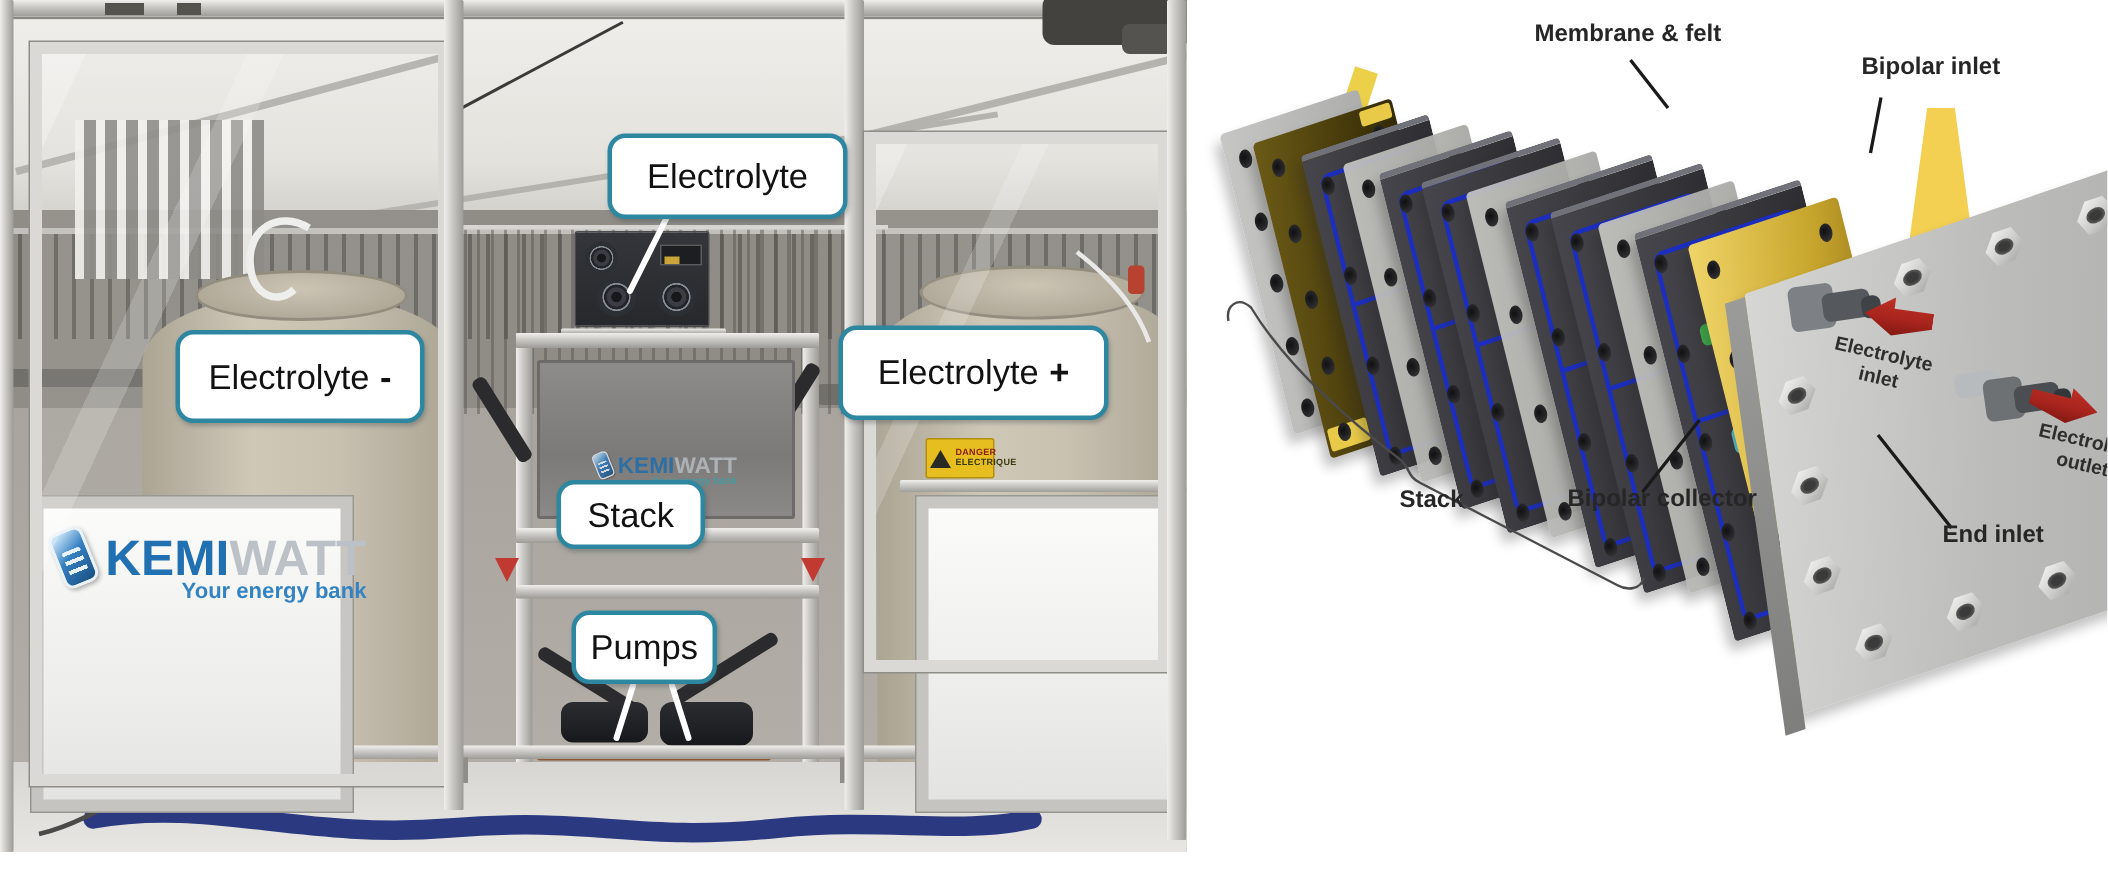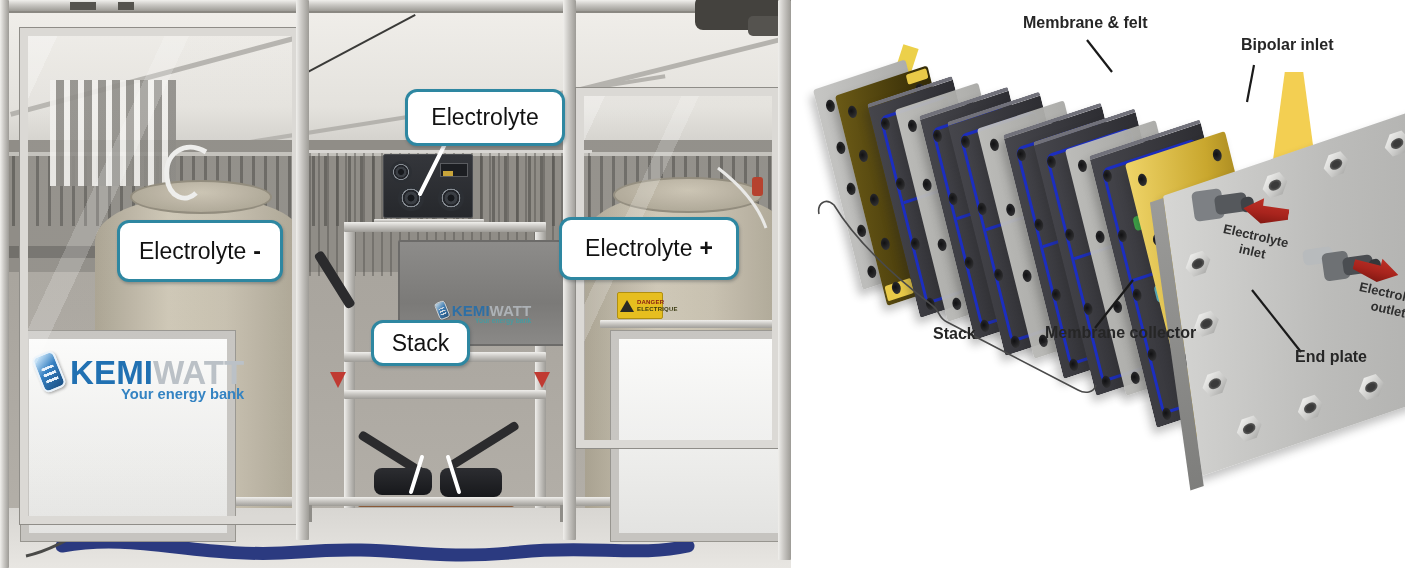--- a/index.html
+++ b/index.html
@@ -33,21 +33,21 @@
   .fan { position:absolute; border-radius:50%;
          background:radial-gradient(circle,#16181c 0 18%,#3a3e44 20% 34%,#23252a 36% 44%,#878d94 46% 50%,#2c2f34 52% 74%,#9aa0a6 76% 82%,#3c3f44 84%); }
   .alu-v { position:absolute; background:linear-gradient(90deg,#f0efec,#c9c7c3 45%,#9d9b96); border-radius:1px; }
   .alu-h { position:absolute; background:linear-gradient(180deg,#f0efec,#c9c7c3 45%,#9d9b96); border-radius:1px; }
   .doorframe { position:absolute; border:8px solid #dbd9d5; outline:1px solid #8f8d88;
          background:linear-gradient(115deg, rgba(255,255,255,.30) 0 6%, rgba(255,255,255,.05) 6% 28%,
                     rgba(255,255,255,.22) 28% 33%, rgba(255,255,255,.03) 33% 100%); }
   .panel-frame { position:absolute; background:#c6c4c0; border:1px solid #97958f; }
   .panel-face  { position:absolute; background:linear-gradient(180deg,#fbfbfa,#ebebe9 70%,#e3e3e1); }
   .stack-frame-unit { position:absolute; background:linear-gradient(180deg,#8d8c8a,#7b7a78 60%,#8a8987);
-         border:2px solid #6c6b69; border-radius:2px;margin-left:40px; }
+         border:2px solid #6c6b69; border-radius:2px; }
   .pipe { position:absolute; background:#2b2b2d; border-radius:4px; transform-origin:0 0; }
   .copper { position:absolute; border-radius:2px; }
   .funnel { position:absolute; width:0; height:0; border-left:8px solid transparent;
             border-right:8px solid transparent; border-top:16px solid #c03a32; }
   .pumpbody { position:absolute; background:linear-gradient(180deg,#2c2d31,#17181b); border-radius:8px; }
   .floor { position:absolute; left:0; top:508px; width:100%; height:60px;
            background:linear-gradient(180deg,#d8d6d2,#e8e6e2); }
   .cable { position:absolute; background:#3a3a38; height:2px; transform-origin:0 0; }
   .sticker { position:absolute; left:617px; top:292px; width:46px; height:27px; background:var(--danger-yellow);
              border-radius:2px; border:1px solid #b08f10; display:flex; align-items:center; padding:2px; z-index:8; }
@@ -234,20 +234,23 @@
       <span>Electrolyte</span>
       <span class="sign">-</span>
     </div>
     <div class="callout" style="left:559px;top:217px;width:180px;height:63px;">
       <span>Electrolyte</span>
       <span class="sign">+</span>
     </div>
     <div class="callout" style="left:371px;top:320px;width:99px;height:46px;">
       <span>Stack</span>
     </div>
+    <div class="callout" style="left:381px;top:407px;width:97px;height:49px;">
+      <span>Pumps</span>
+    </div>
   </div>
 
   <div class="diagram">
 
     <div class="abs" style="left:104px;top:46px;width:16px;height:26px;background:#ecd04a;transform:rotate(18deg);z-index:1;"></div>
 
     <div class="plate gray-end holed" style="left:18px;top:90px;width:100px;height:200px;z-index:2;">
         <span class="hole" style="left: 9px; top: 14px;"></span>
         <span class="hole" style="left: 82px; top: 14px;"></span>
         <span class="hole" style="left: 9px; top: 55.5px;"></span>
@@ -421,16 +424,16 @@
       <path d="M292 40 L317 72" stroke="#1a1a1a" stroke-width="2.2"></path>
       <path d="M459 65 L452 102" stroke="#1a1a1a" stroke-width="2.2"></path>
       <path d="M300 328 L338 280" stroke="#1a1a1a" stroke-width="2.2"></path>
       <path d="M506 352 L457 290" stroke="#1a1a1a" stroke-width="2.2"></path>
       <path d="M24 214 C 22 204 30 197 39 205 C 62 243 100 277 138 306 C 145 311 143 318 152 322 C 196 345 247 371 283 390 C 290 394 299 393 301 385" fill="none" stroke="#4a4a4a" stroke-width="1.6"></path>
     </svg>
 
     <div class="dlabel" style="left:228px;top:14px;">Membrane &amp; felt</div>
     <div class="dlabel" style="left:446px;top:36px;">Bipolar inlet</div>
     <div class="dlabel" style="left:138px;top:325px;">Stack</div>
-    <div class="dlabel" style="left:250px;top:324px;">Membrane collector</div>
-    <div class="dlabel" style="left:500px;top:348px;">End plate</div>
+    <div class="dlabel" style="left:250px;top:324px;">Bipolar collector</div>
+    <div class="dlabel" style="left:500px;top:348px;">End inlet</div>
   </div>
 </div>
 
 </body></html>

